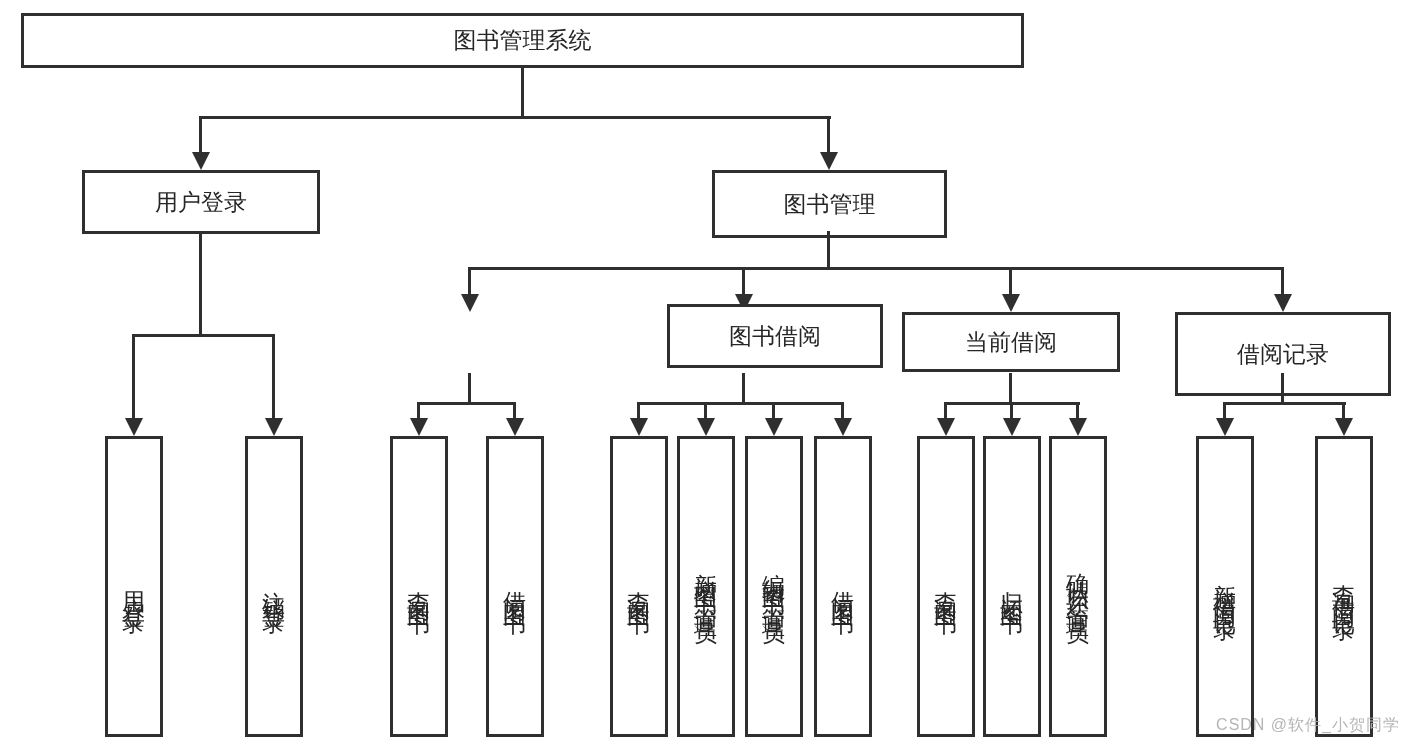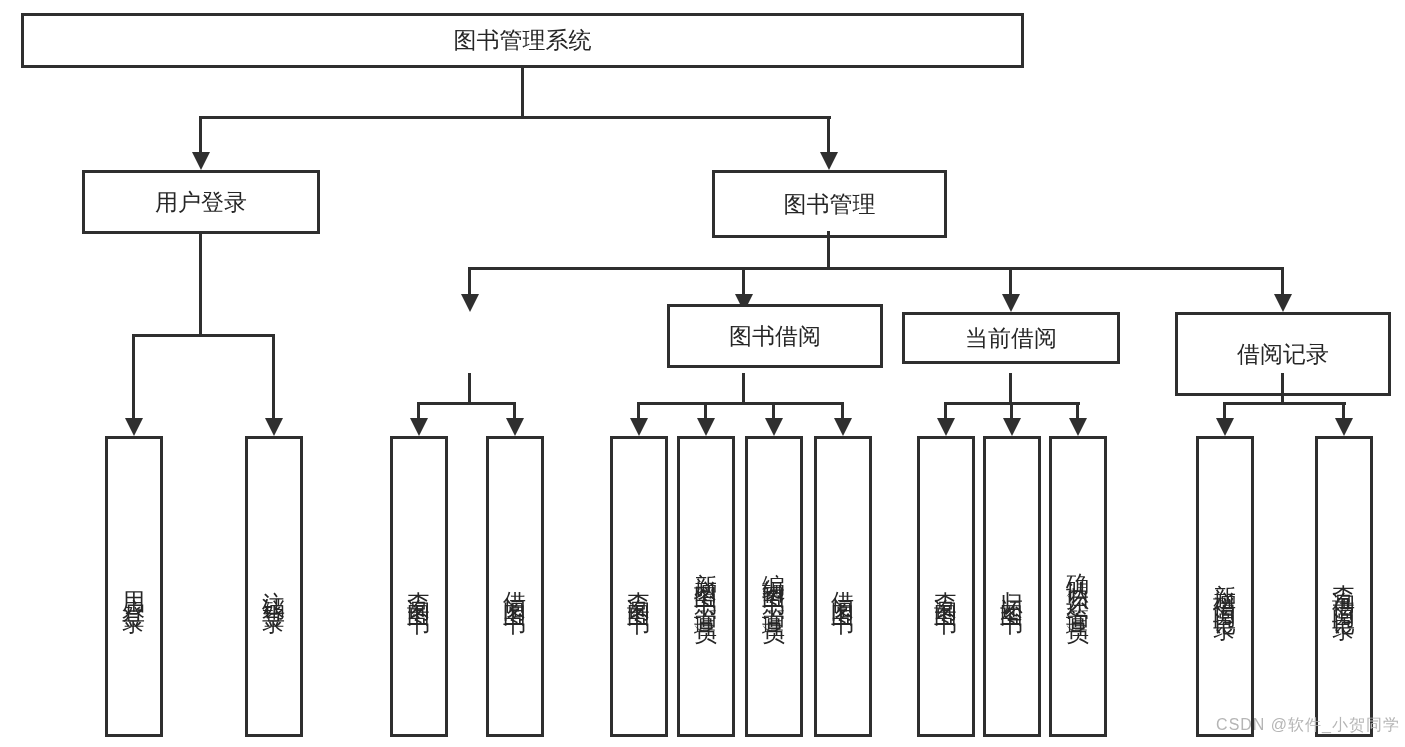--- a/index.html
+++ b/index.html
@@ -35,21 +35,21 @@
     position:absolute;top:715px;right:5px;font-size:16px;
     color:var(--wm);letter-spacing:1px;z-index:5;
   }
 
   
   #root {left:21px; top:13px; width:1003px;height:55px;}
   #n-ul {left:82px; top:170px;width:238px; height:64px;}
   #n-bm {left:712px;top:170px;width:235px; height:68px;}
   #n-nb {left:362px;top:312px;width:216px; height:64px;}
   #n-bb {left:636px;top:304px;width:216px; height:64px;margin-left:31px;}
-  #n-cb {left:902px;top:312px;width:218px; height:52px;}
+  #n-cb {left:902px;top:312px;width:218px; height:60px;}
   #n-br {left:1175px;top:312px;width:216px;height:84px;}
   #lf-ul1{left:105px;}  #lf-ul2{left:245px;}
   #lf-nb1{left:390px;}  #lf-nb2{left:486px;}
   #lf-bb1{left:610px;}  #lf-bb2{left:677px;} #lf-bb3{left:745px;} #lf-bb4{left:814px;}
   #lf-cb1{left:917px;}  #lf-cb2{left:983px;} #lf-cb3{left:1049px;}
   #lf-br1{left:1196px;} #lf-br2{left:1315px;}
 
   
   #v-root {left:521px;top:66px;height:53px;}
   #h-root {left:199px;top:116px;width:632px;}

